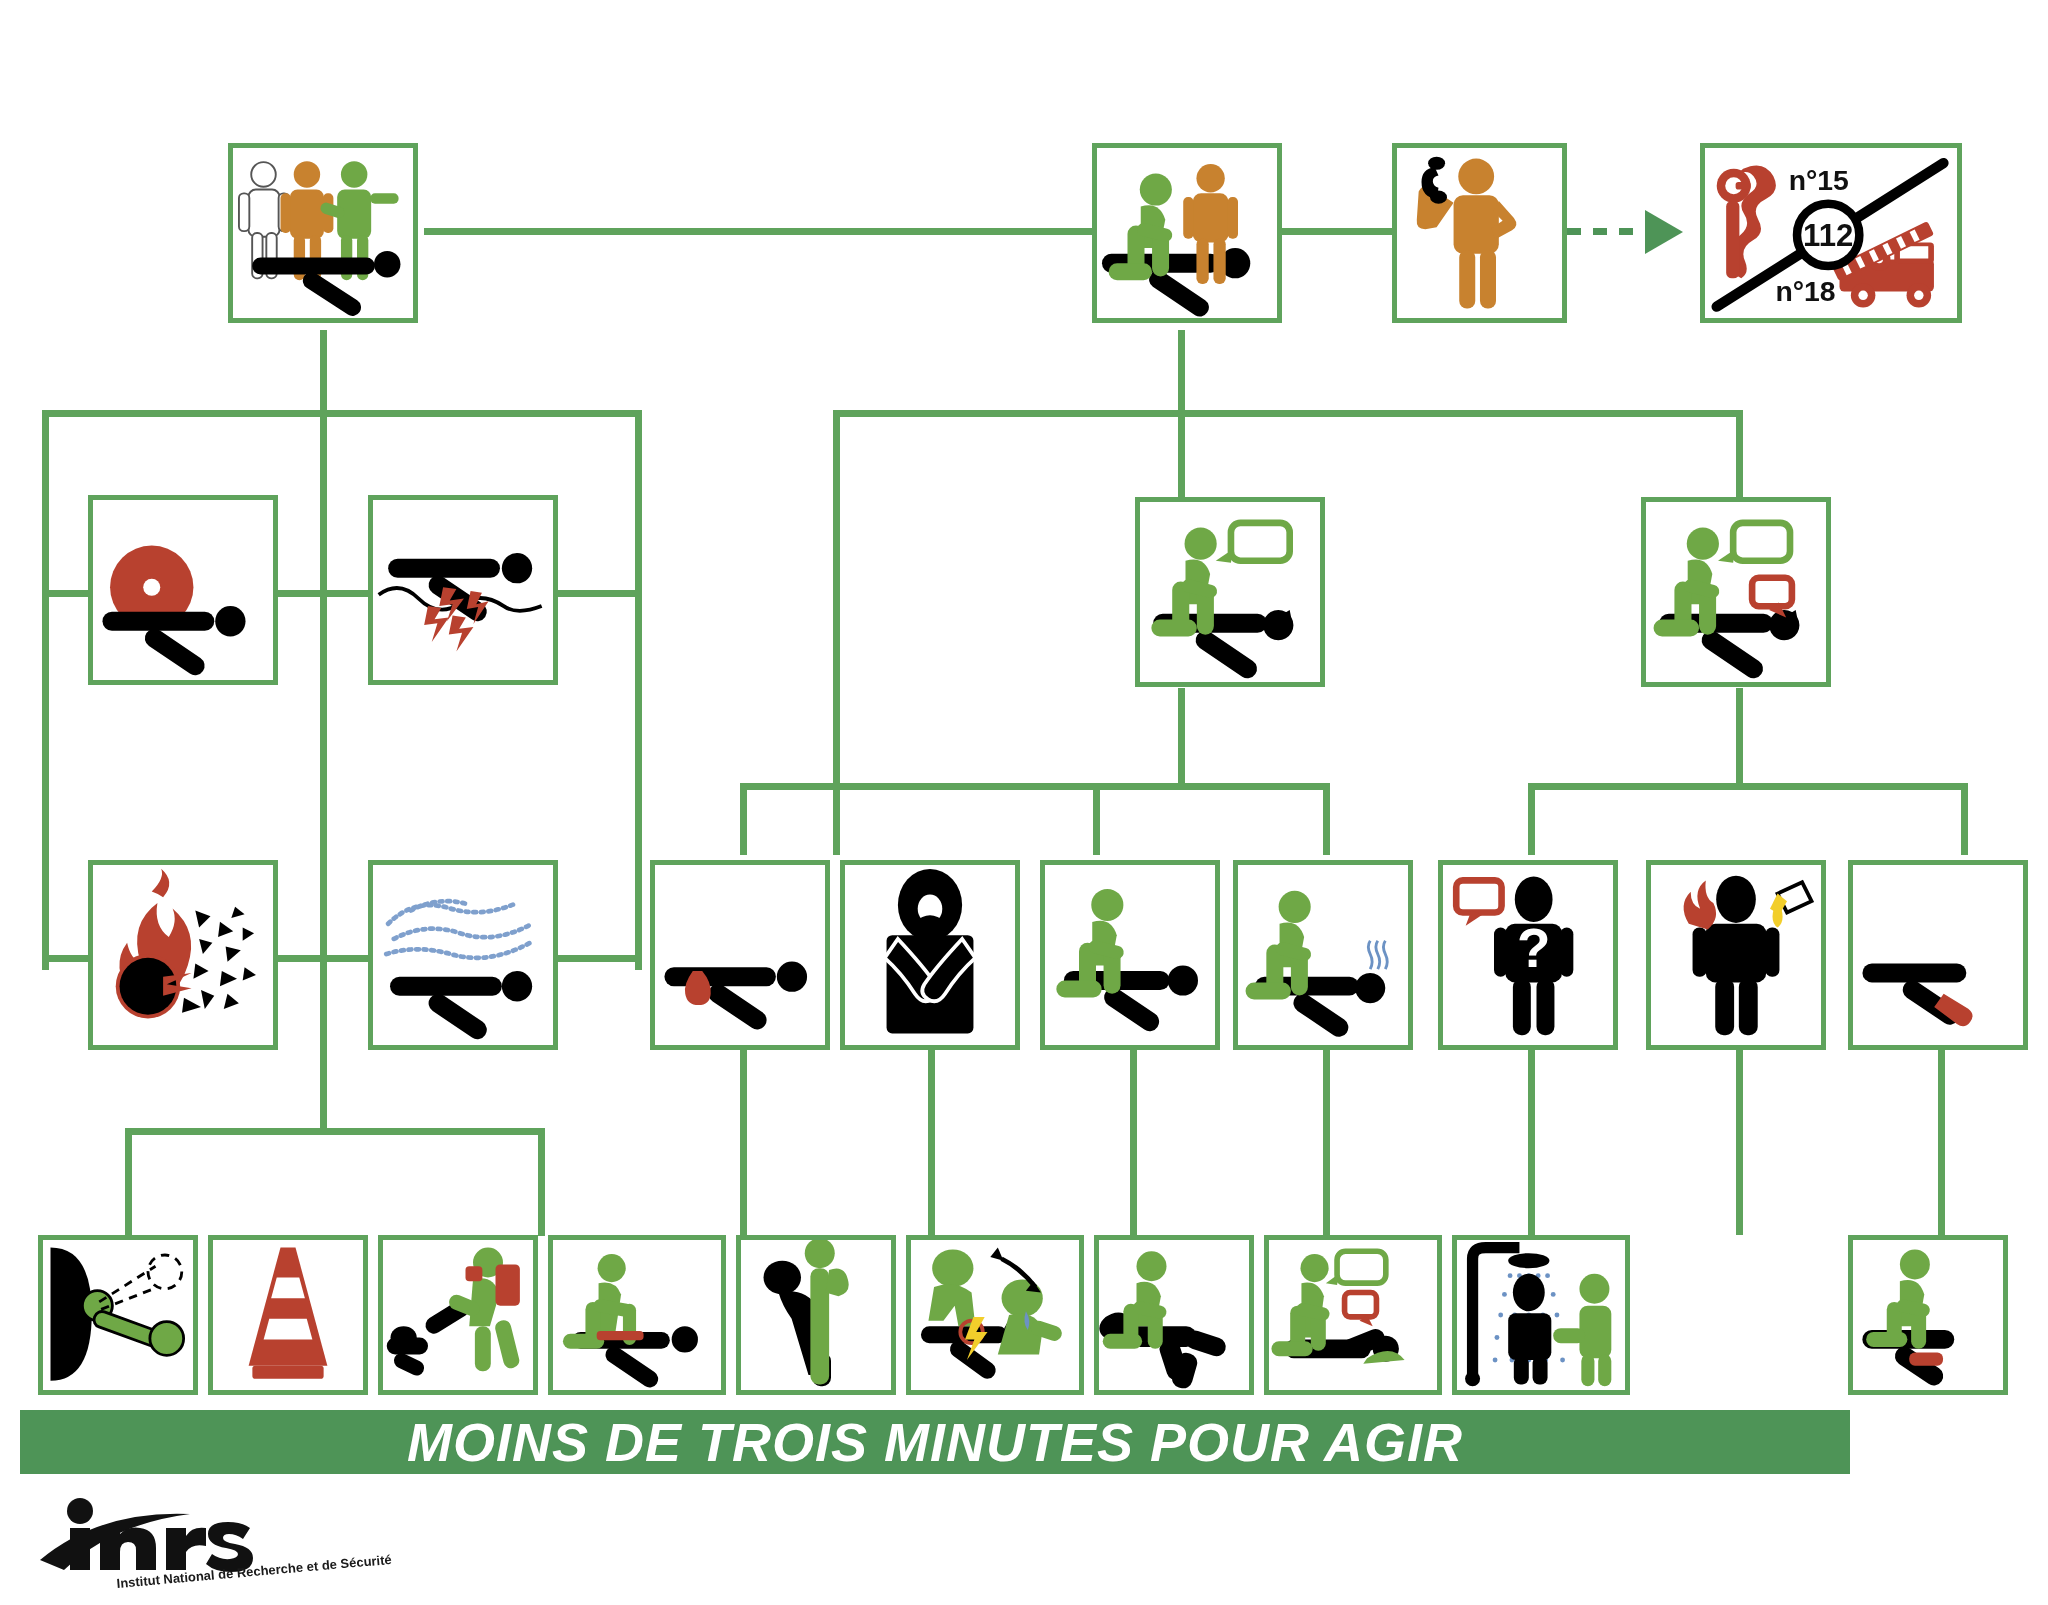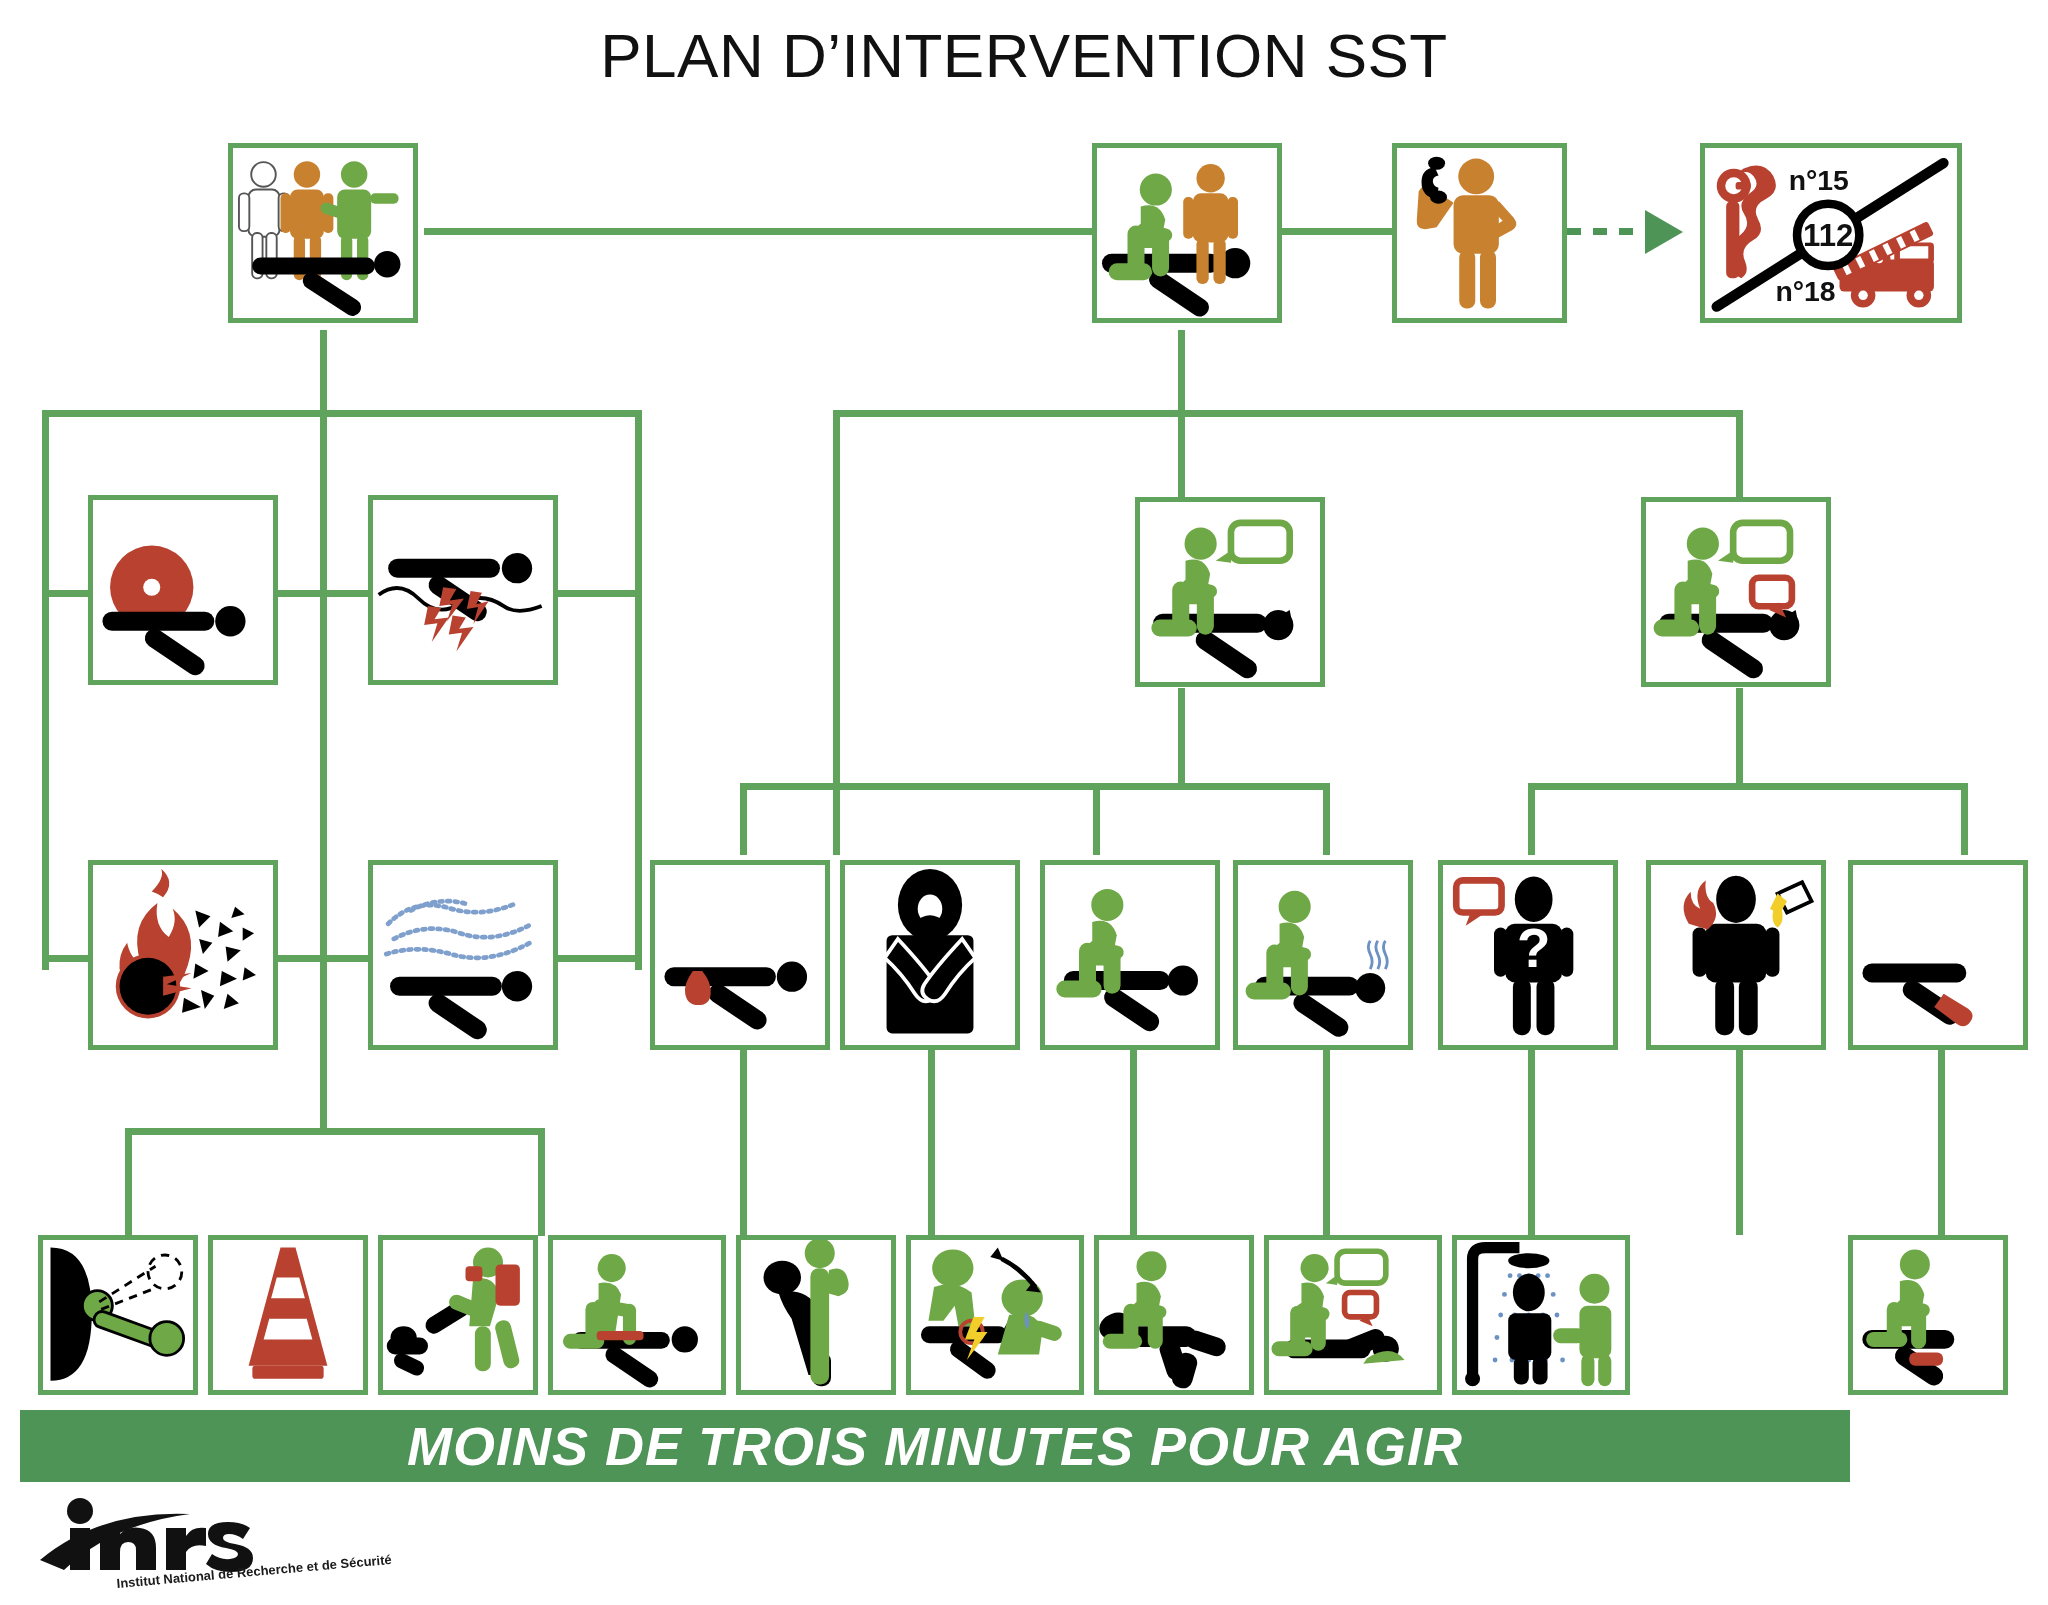--- a/index.html
+++ b/index.html
@@ -56,21 +56,20 @@
     font-size:13px;font-weight:700;color:#1b1b1b;
     transform:rotate(-5deg);transform-origin:left top;white-space:nowrap;
   }
   .logo .logomark{position:absolute;left:0;top:0;width:230px;height:80px;}
 </style>
 </head>
 <body>
 
 <div id="stage">
 
-  <div class="title">PLAN D’INTERVENTION SST</div>
 
   <div class="ln lnh" style="left:424px;top:228px;width:670px;"></div>
 
   <div class="ln lnh" style="left:1282px;top:228px;width:110px;"></div>
 
   <div class="dash" style="left:1567px;top:228px;width:80px;"></div>
   <div class="arrowhead" style="left:1645px;top:210px;"></div>
 
   <div class="ln lnv" style="left:320px;top:330px;height:85px;"></div>
   <div class="ln lnh" style="left:42px;top:410px;width:600px;"></div>
@@ -685,21 +684,21 @@
         <path d="M50 44 q20 -6 26 14 l-6 34 h-20 z"></path>
         <rect x="36" y="66" width="16" height="46" rx="8"></rect>
         <rect x="14" y="98" width="44" height="16" rx="8"></rect>
         <rect x="62" y="70" width="16" height="46" rx="8"></rect>
         <rect x="48" y="62" width="36" height="14" rx="7" transform="rotate(12 48 62)"></rect>
       </g>
       <rect x="60" y="120" width="36" height="14" rx="6" fill="#B8412F"></rect>
     </svg>
   </div>
 
-  <div class="band" style="left:20px;top:1410px;width:1830px;height:72px;">
+  <div class="band" style="left:20px;top:1410px;width:1830px;height:64px;">
     <span>MOINS DE TROIS MINUTES POUR AGIR</span>
   </div>
 
   <div class="logo" style="left:38px;top:1498px;width:320px;height:95px;">
     <svg class="logomark" viewBox="0 0 230 80">
       <circle cx="42" cy="13" r="13" fill="#111111"></circle>
       <path d="M2 62 q60 -50 150 -46 q-78 10 -126 56 z" fill="#111111"></path>
       <rect x="32" y="30" width="20" height="42" fill="#111111"></rect>
       <path d="M62 30 h20 v6 q8 -8 20 -6 q16 2 16 20 v22 h-20 v-20 q0 -8 -8 -8 q-8 0 -8 10 v18 h-20 z" fill="#111111"></path>
       <path d="M128 30 h20 v8 q6 -10 20 -8 v18 q-14 -3 -20 6 v18 h-20 z" fill="#111111"></path>

